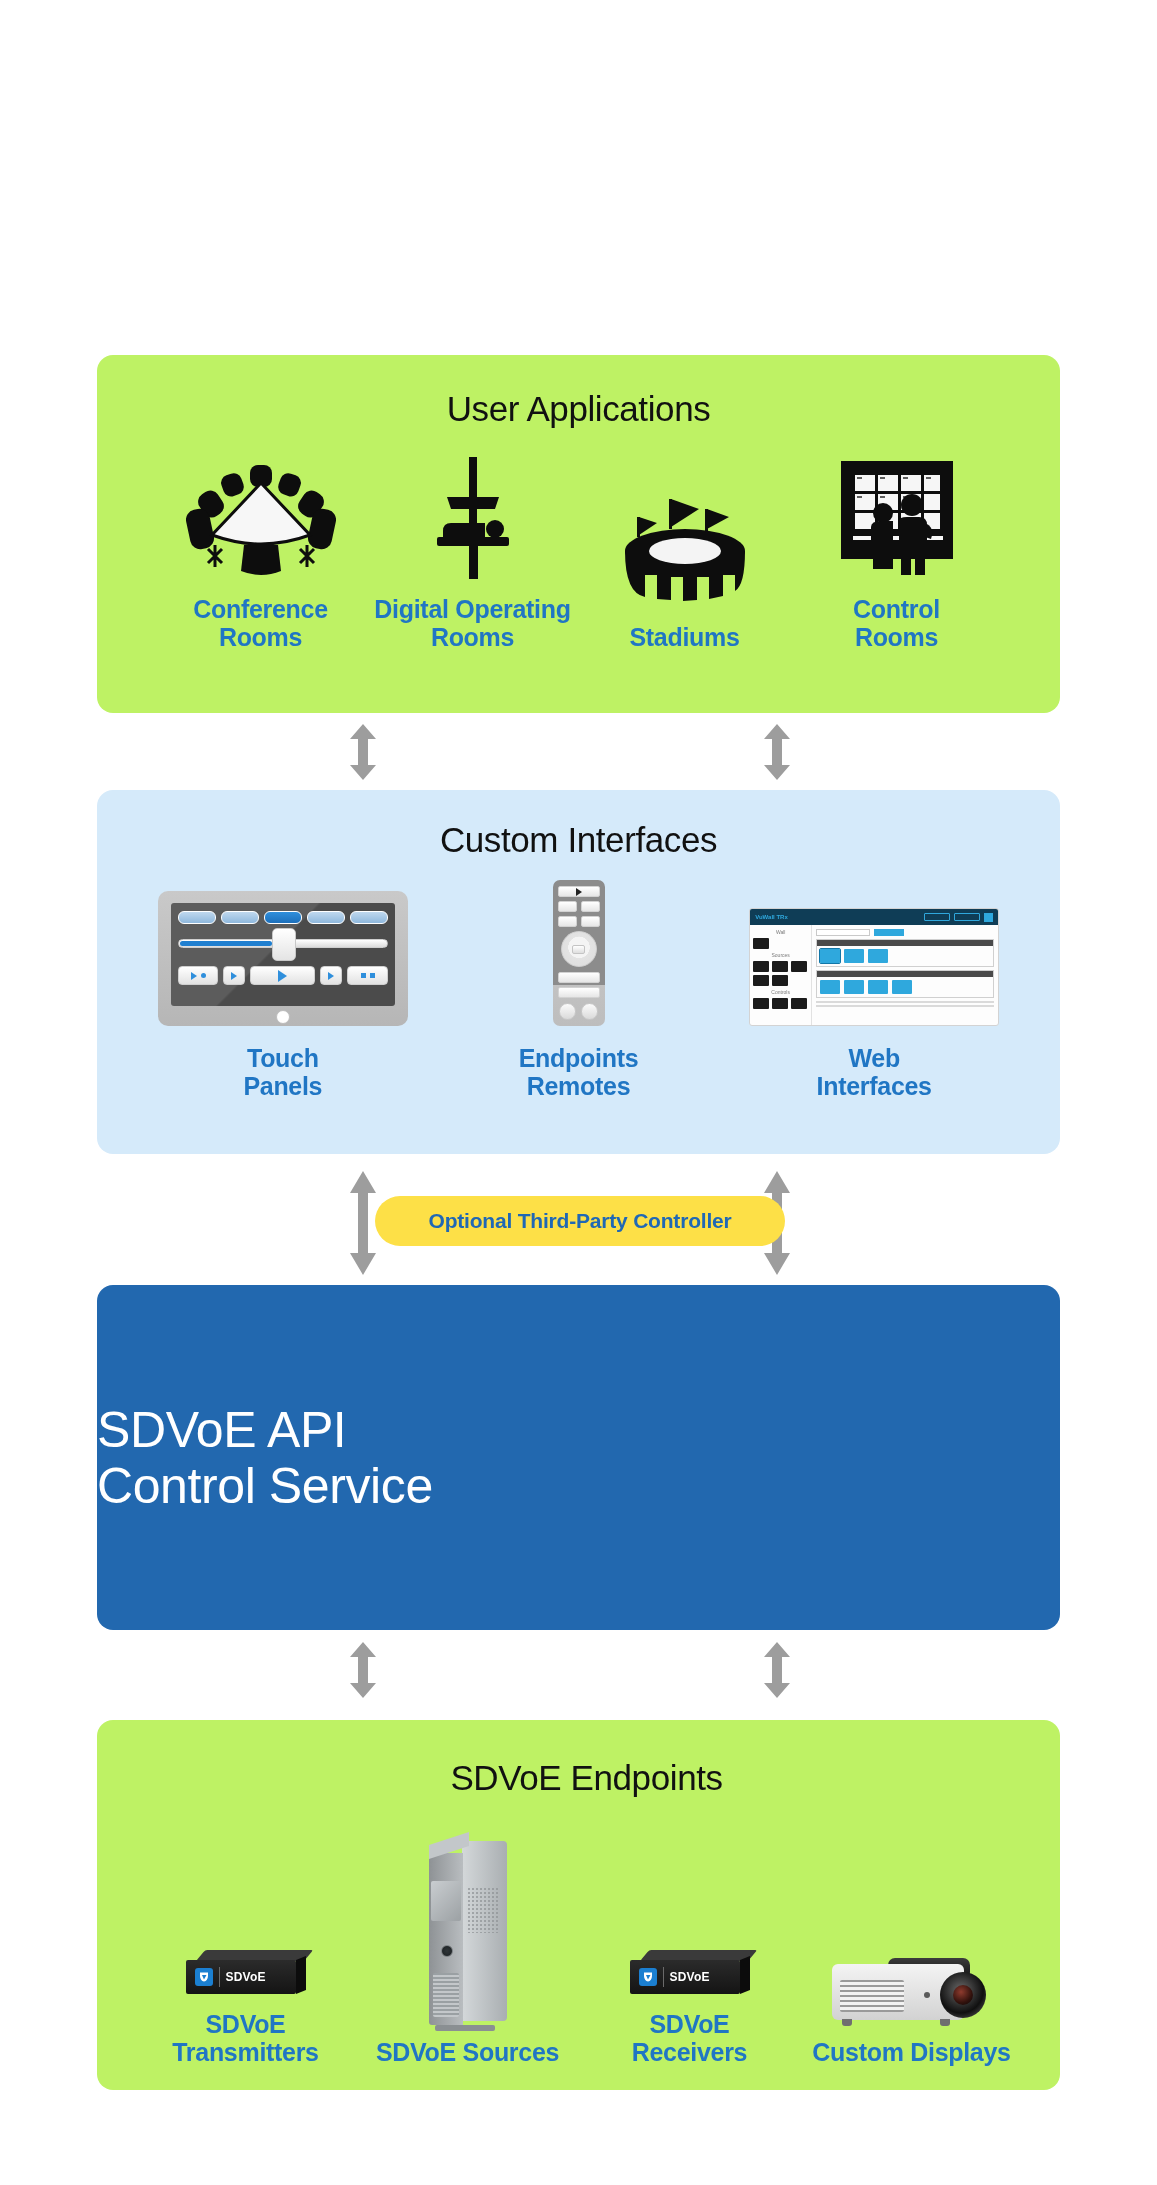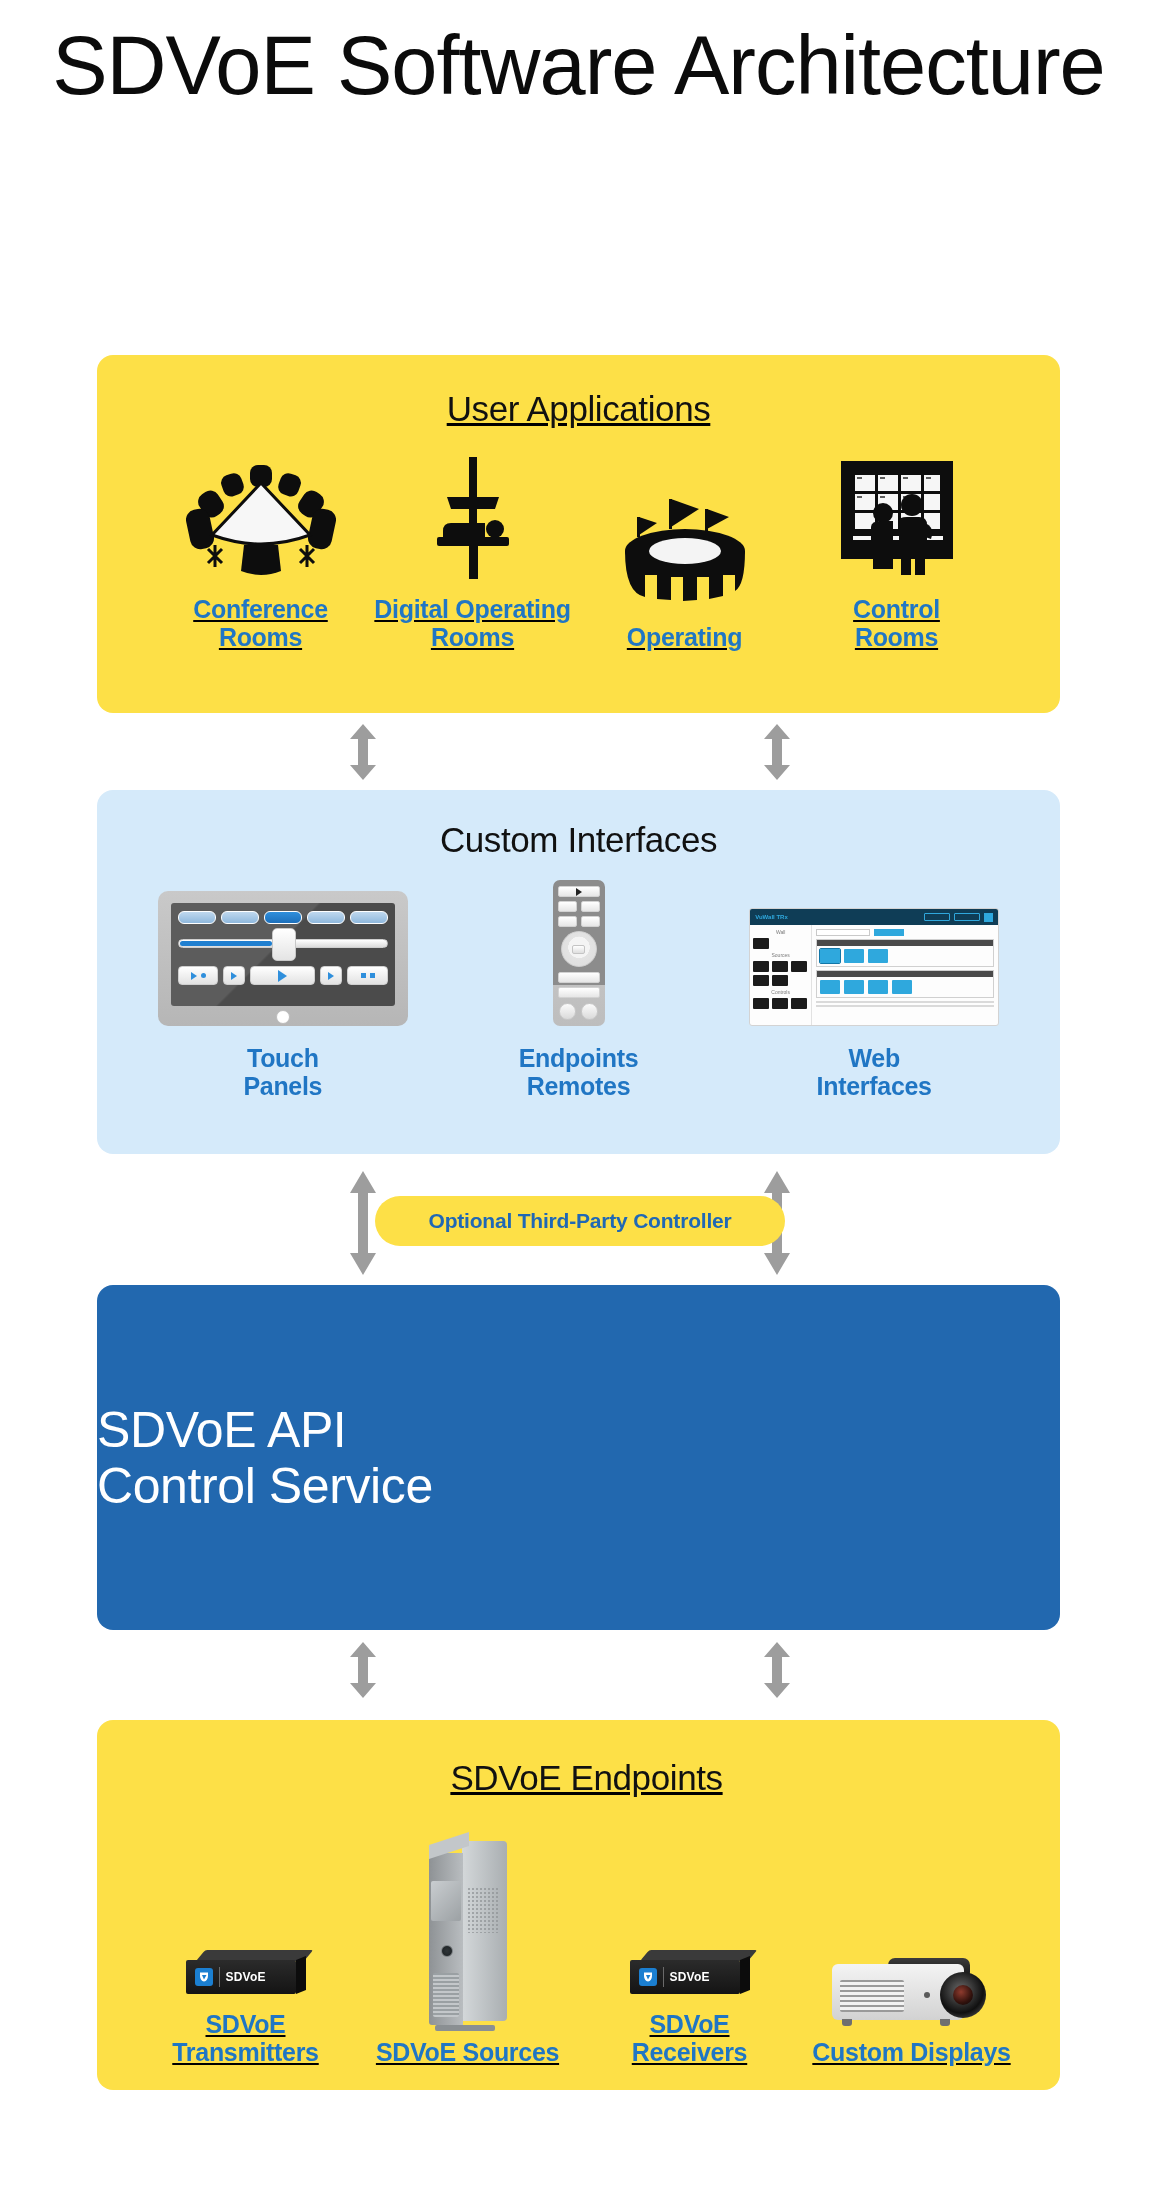--- a/index.html
+++ b/index.html
@@ -37,21 +37,21 @@
     width: 963px;
     border-radius: 16px;
   }
   .panel-title {
     text-align: center;
     font-size: 35px;
     font-weight: 400;
     color: #111111;
     letter-spacing: -0.4px;
   }
-  .panel-grey  { background: #fde047; text-decoration: underline; }
+  .panel-grey  { background: #bef264; }
   .panel-lblue { background: #d5eafa; }
   .panel-blue  { background: #2268af; }
 
   #panel-user-apps     { top: 355px;  height: 358px; }
   #panel-custom-intf   { top: 790px;  height: 364px; }
   #panel-api           { top: 1285px; height: 345px; }
   #panel-endpoints     { top: 1720px; height: 370px; }
 
   #panel-user-apps   .panel-title { margin-top: 34px; }
   #panel-custom-intf .panel-title { margin-top: 30px; }
@@ -409,22 +409,20 @@
     border-radius: 0 0 3px 3px;
   }
   .pj-foot.l { left: 10px; }
   .pj-foot.r { left: 108px; }
 </style>
 </head>
 <body>
 
 <div id="page">
 
-  <div class="page-title">SDVoE Software
-Architecture</div>
 
   <div class="panel panel-grey" id="panel-user-apps">
     <div class="panel-title">User Applications</div>
     <div class="items-row" id="user-apps-row">
 
       <div class="item">
         <div class="icon-wrap">
           <svg class="icon" width="150" height="118" viewBox="0 0 150 118">
 
             <g fill="#0d0d0d">
@@ -485,21 +483,21 @@
                 <rect x="86" y="20" width="3" height="22"></rect>
 
               <ellipse cx="66" cy="62" rx="60" ry="22"></ellipse>
               <path d="M6 62 Q6 104 26 108 L26 86 L38 86 L38 110 L52 111 L52 88 L64 88 L64 112
                        L78 111 L78 88 L90 88 L90 110 L104 107 L104 86 L116 86 L116 102
                        Q126 96 126 62 Z"></path>
             </g>
             <ellipse cx="66" cy="62" rx="36" ry="13" fill="#f4f4f4"></ellipse>
           </svg>
         </div>
-        <div class="item-label">Operating</div>
+        <div class="item-label">Stadiums</div>
       </div>
 
       <div class="item">
         <div class="icon-wrap">
           <svg class="icon" width="124" height="122" viewBox="0 0 124 122">
             <rect x="6" y="4" width="112" height="98" fill="#0d0d0d"></rect>
 
             <g fill="#f6f6f6">
               <rect x="20" y="18" width="20" height="16"></rect>
                 <rect x="43" y="18" width="20" height="16"></rect>

